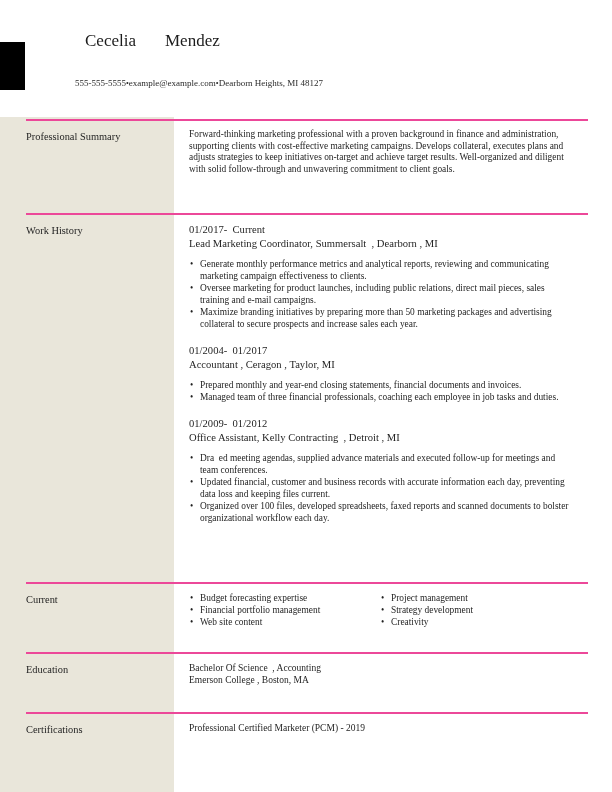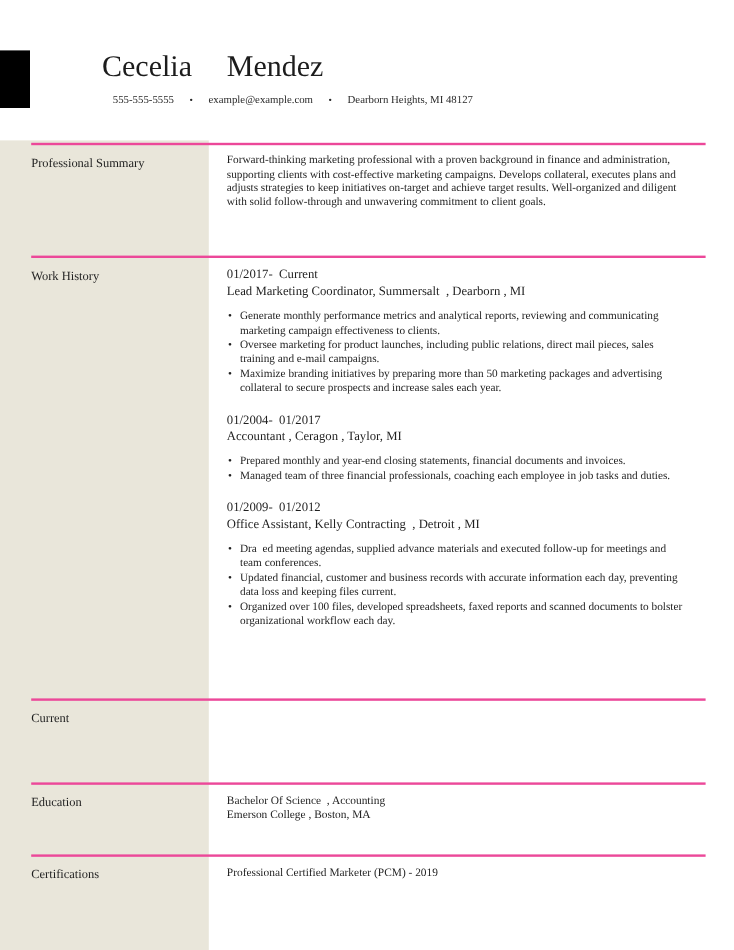--- a/index.html
+++ b/index.html
@@ -19,33 +19,32 @@
     background: #000000;
   }
   .sidebar-bg {
     position: absolute;
     left: 0; top: 117px;
     width: 174px; height: 675px;
     background: #e9e6da;
   }
   .name {
     position: absolute;
-    left: 85px; top: 43px;
-    font-size: 25px;
+    left: 85px; top: 28px;
+    font-size: 17px;
     line-height: 26px;
     color: #1c1c1c;
     white-space: nowrap;
   }
   .name .last { display: inline-block; margin-left: 29px; }
   .contact {
     position: absolute;
-    left: 94px; top: 78px;
+    left: 75px; top: 78px;
     display: flex;
     align-items: center;
-    column-gap: 13px;
     font-size: 9px;
     color: #2a2a2a;
     white-space: nowrap;
   }
   .contact .sep { font-size: 8px; }
   .sec {
     position: absolute;
     left: 26px;
     width: 562px;
     border-top: 2px solid #ec4899;
@@ -155,20 +154,32 @@
           <li>Dra ed meeting agendas, supplied advance materials and executed follow-up for meetings and team conferences.</li>
           <li>Updated financial, customer and business records with accurate information each day, preventing data loss and keeping files current.</li>
           <li>Organized over 100 files, developed spreadsheets, faxed reports and scanned documents to bolster organizational workflow each day.</li>
         </ul>
       </div>
     </div>
   </section>
 
   <section class="sec sec-skills">
     <div class="sec-label">Current</div>
+    <div class="sec-content skills-cols">
+      <ul class="bullets skills-col-left">
+        <li>Budget forecasting expertise</li>
+        <li>Financial portfolio management</li>
+        <li>Web site content</li>
+      </ul>
+      <ul class="bullets skills-col-right">
+        <li>Project management</li>
+        <li>Strategy development</li>
+        <li>Creativity</li>
+      </ul>
+    </div>
   </section>
 
   <section class="sec sec-edu">
     <div class="sec-label">Education</div>
     <div class="sec-content">
       <div class="edu-line">Bachelor Of Science , Accounting</div>
       <div class="edu-line">Emerson College , Boston, MA</div>
     </div>
   </section>
 

